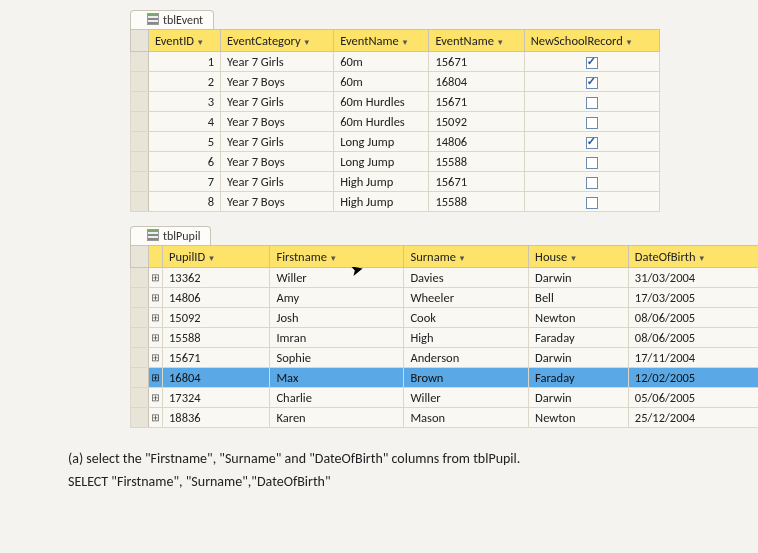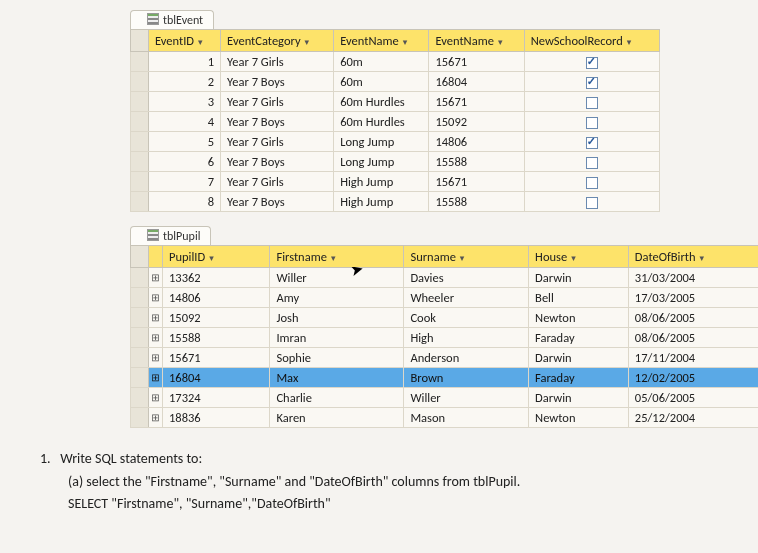--- a/index.html
+++ b/index.html
@@ -293,19 +293,15 @@
           <td>Mason</td>
           <td>Newton</td>
           <td class="num-right">25/12/2004</td>
         </tr>
       </tbody>
   </table>
 
 </div>
 
 <div class="question">
-  <div>
-    <span>1.</span>&nbsp;&nbsp;
-    <span>Write SQL statements to:</span>
-  </div>
   <div class="sub">(a)  select the "Firstname", "Surname" and "DateOfBirth" columns from tblPupil.</div>
   <div class="sub">SELECT "Firstname", "Surname","DateOfBirth"</div>
 </div>
 
 </body></html>

